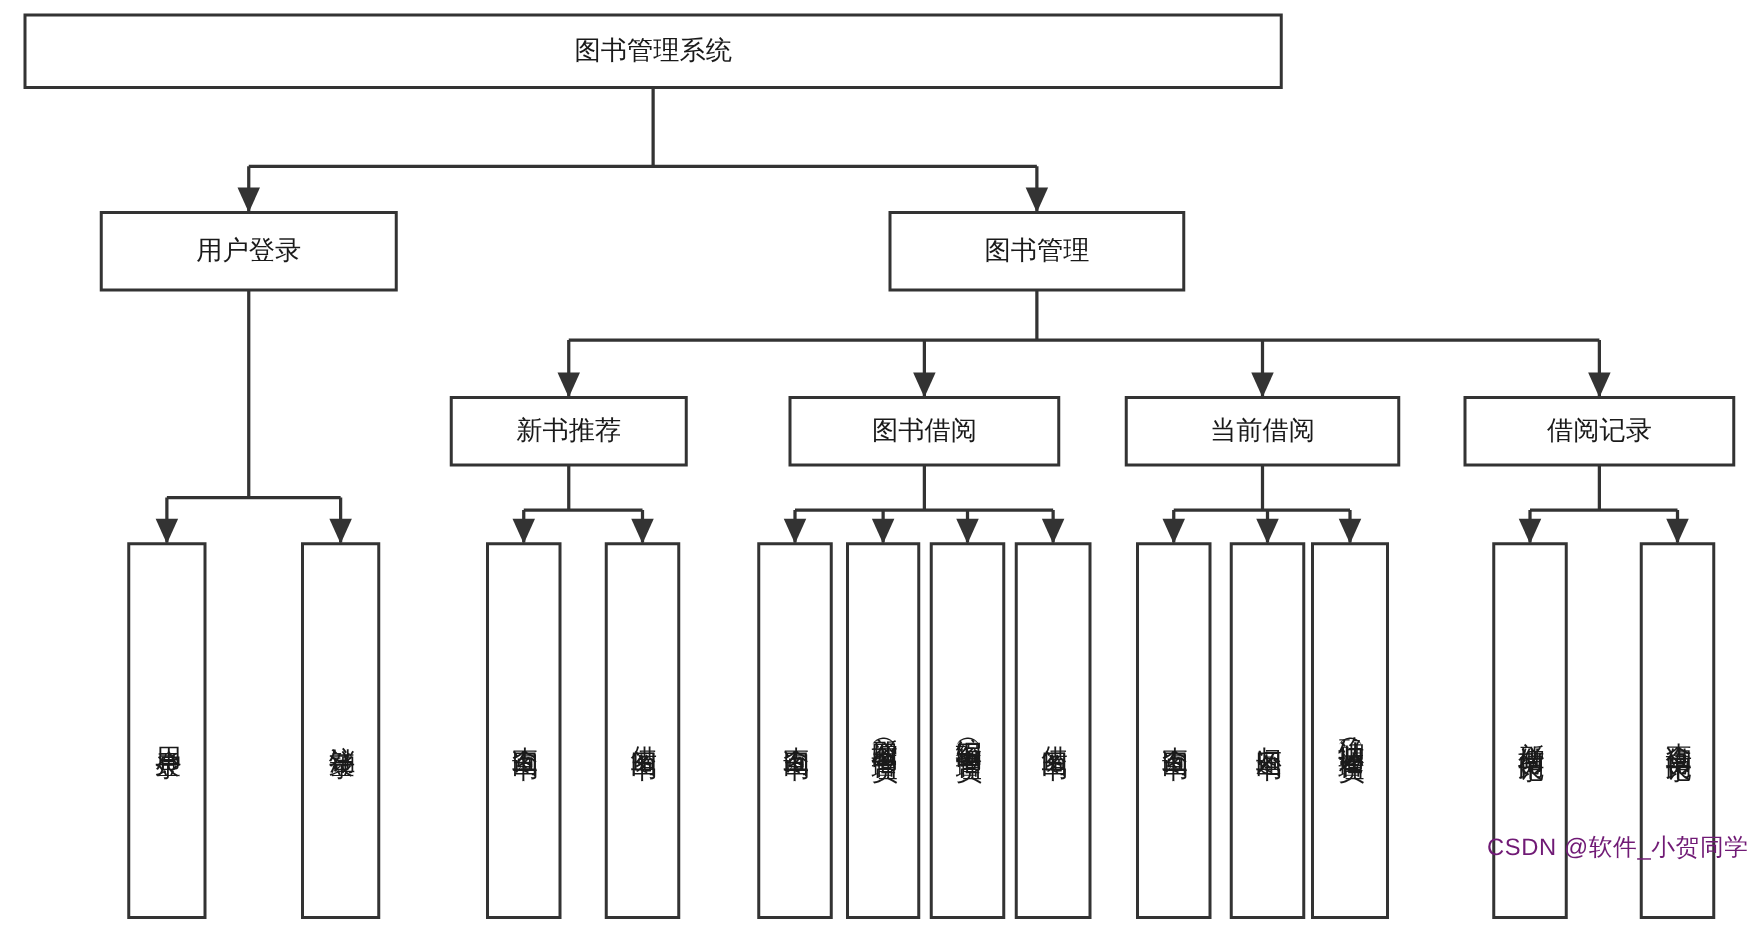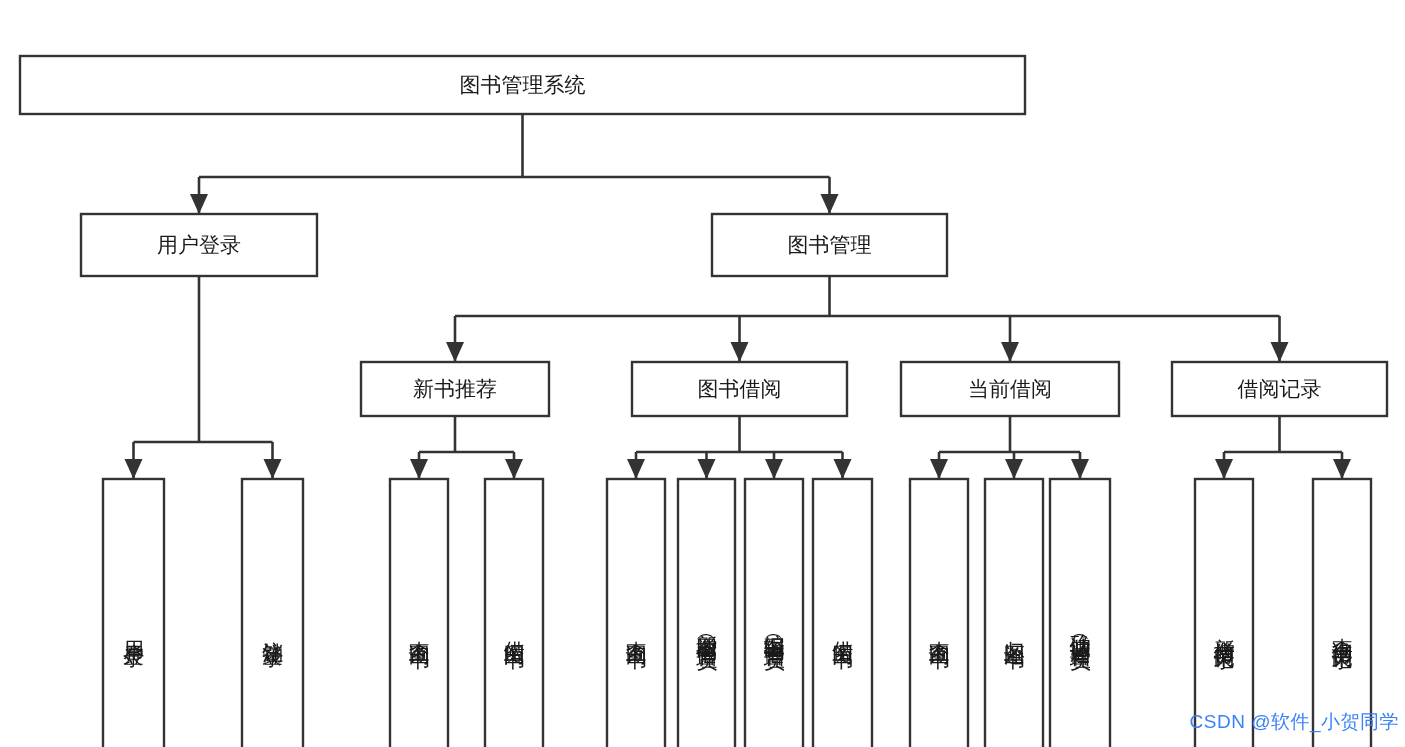--- a/index.html
+++ b/index.html
@@ -11,21 +11,20 @@
     width: 1405px;
     height: 747px;
     font-family: "Liberation Sans", "DejaVu Sans", sans-serif;
     overflow: hidden;
     position: relative;
   }
   #diagram-root {
     position: relative;
     width: 1405px;
     height: 697px;
-    margin-top: 44px;
   }
   svg#tree-svg {
     position: absolute;
     left: 0;
     top: 0;
     width: 1405px;
     height: 747px;
   }
   .node-box {
     fill: #ffffff;
@@ -63,21 +62,21 @@
     justify-content: center;
     white-space: nowrap;
     pointer-events: none;
   }
   .watermark {
     position: absolute;
     right: 6px;
     bottom: 6px;
     font-family: "Liberation Sans", "DejaVu Sans", sans-serif;
     font-size: 19px;
-    color: #3b82f6;
+    color: #701a75;
     letter-spacing: 0.5px;
     white-space: nowrap;
   }
 </style>
 </head>
 <body>
 
 <div id="diagram-root">
   <svg id="tree-svg" viewBox="0 0 1405 747">
     <g id="connectors-layer">

